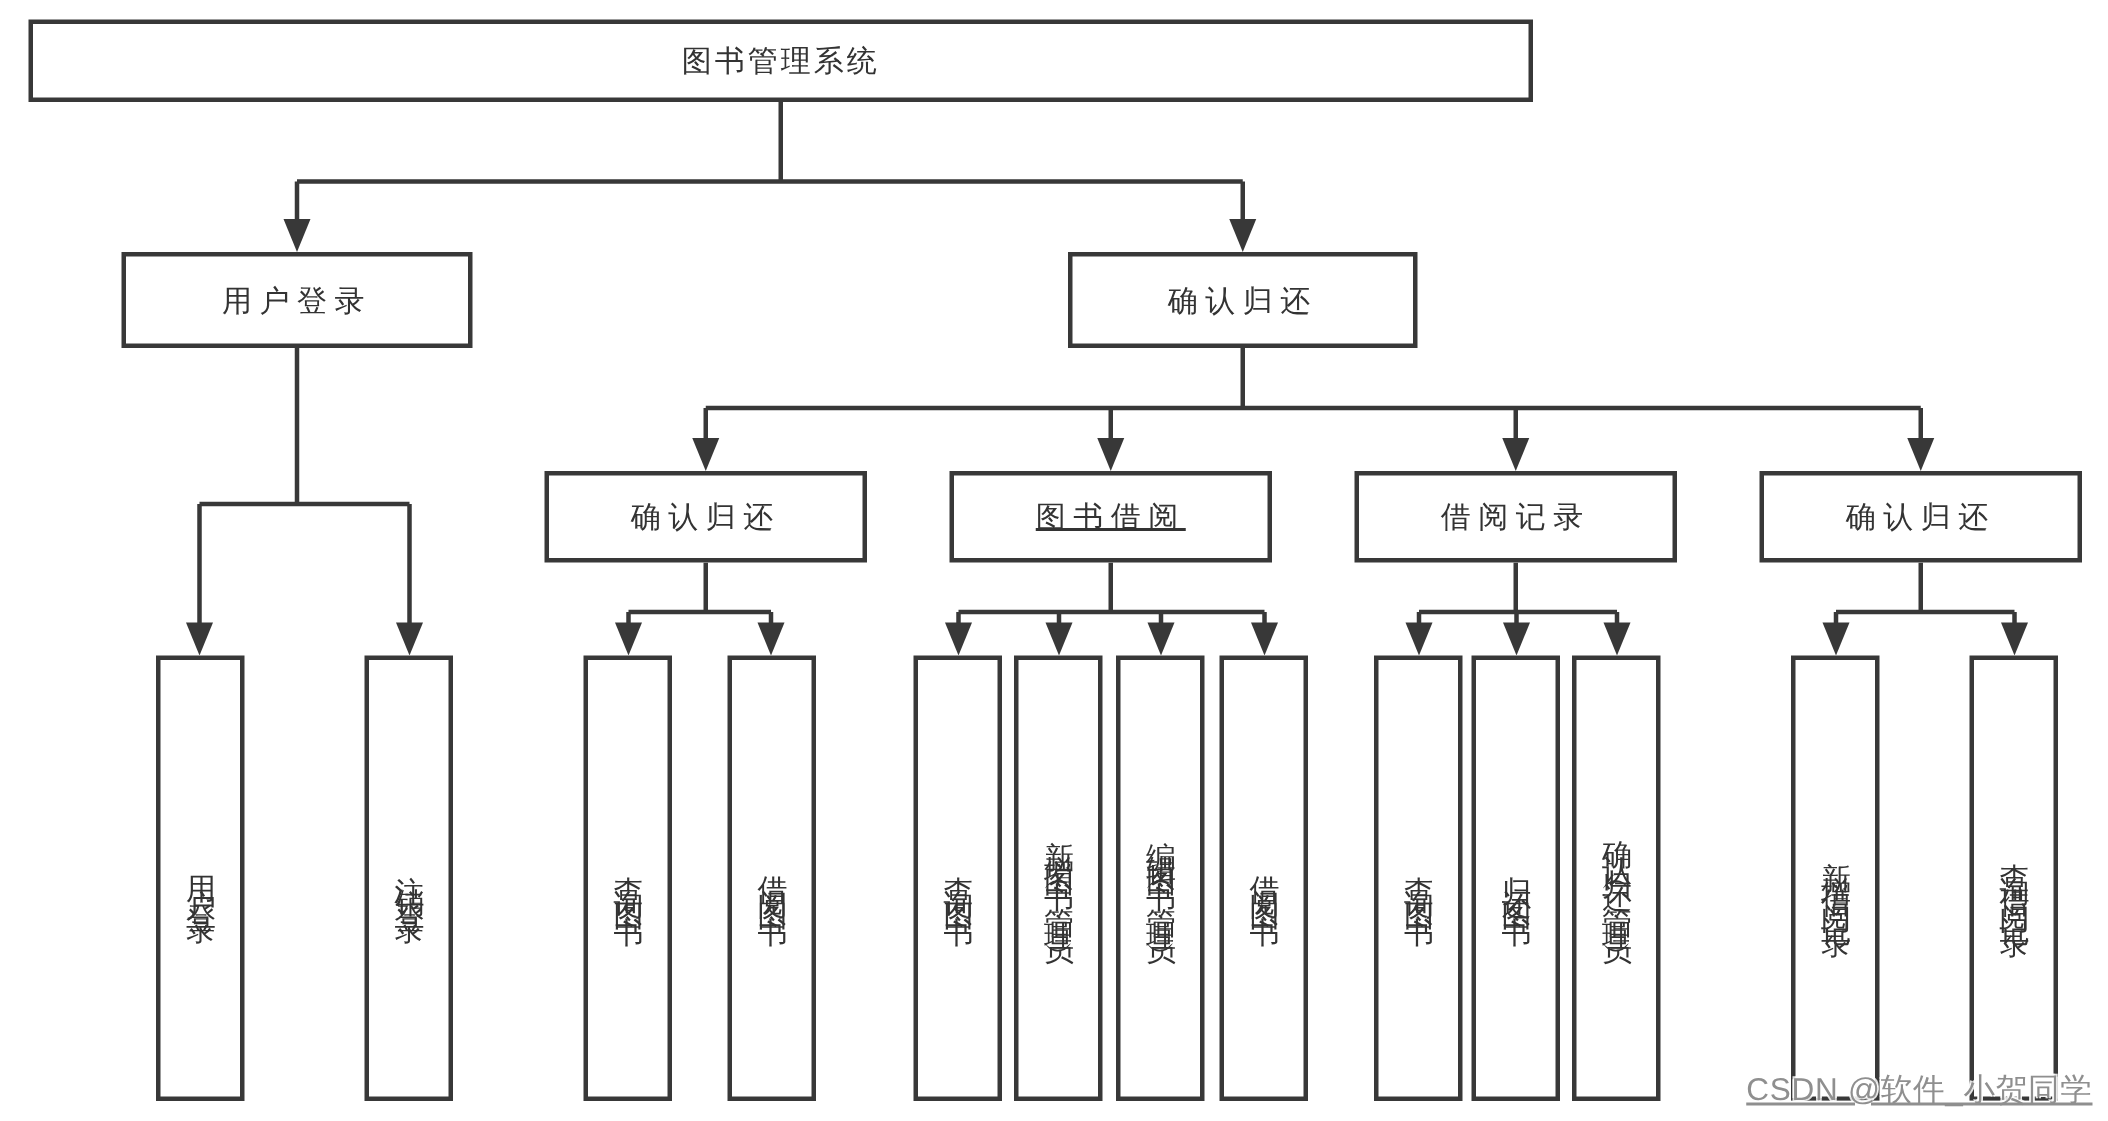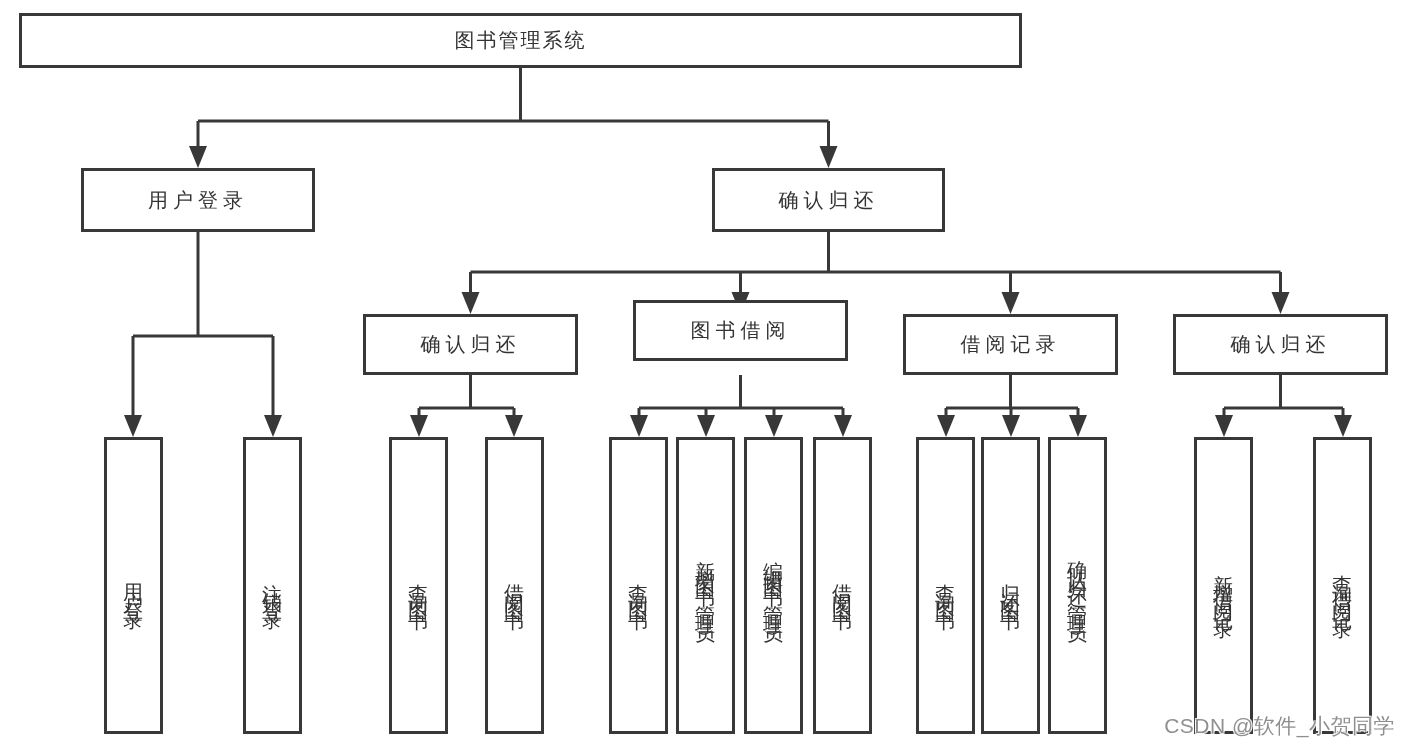--- a/index.html
+++ b/index.html
@@ -68,20 +68,21 @@
   .watermark {
     position: absolute;
     top: 712px;
     right: 10px;
     font-size: 21px;
     color: var(--watermark, #8f8f8f);
     letter-spacing: 0.5px;
     text-shadow: -1px -1px 0 rgba(255,255,255,0.85), 1px 1px 0 rgba(255,255,255,0.85),
                  -1px 1px 0 rgba(255,255,255,0.85), 1px -1px 0 rgba(255,255,255,0.85);
     white-space: nowrap;
+    text-decoration: underline;
   }
 </style>
 </head>
 <body>
 
 <div class="canvas">
 
   <svg class="wires" width="1405" height="747" viewBox="0 0 1405 747" aria-hidden="true">
 
     <path d="M520.5 68 V121 M198 121 H828.5 M198 121 V150 M828.5 121 V150"></path>
@@ -125,21 +126,21 @@
   <div class="node" style="left:81px; top:168px; width:234px; height:64px;">
     <span>用户登录</span>
   </div>
   <div class="node" style="left:712px; top:168px; width:233px; height:64px;">
     <span>确认归还</span>
   </div>
 
   <div class="node" style="left:363px; top:314px; width:215px; height:61px;">
     <span>确认归还</span>
   </div>
-  <div class="node" style="left:633px; top:300px; width:215px; height:61px;">
+  <div class="node" style="left:633px; top:314px; width:215px; height:61px;text-decoration:underline;">
     <span>图书借阅</span>
   </div>
   <div class="node" style="left:903px; top:314px; width:215px; height:61px;">
     <span>借阅记录</span>
   </div>
   <div class="node" style="left:1173px; top:314px; width:215px; height:61px;">
     <span>确认归还</span>
   </div>
 
   <div class="leaf" style="left:104px;">

